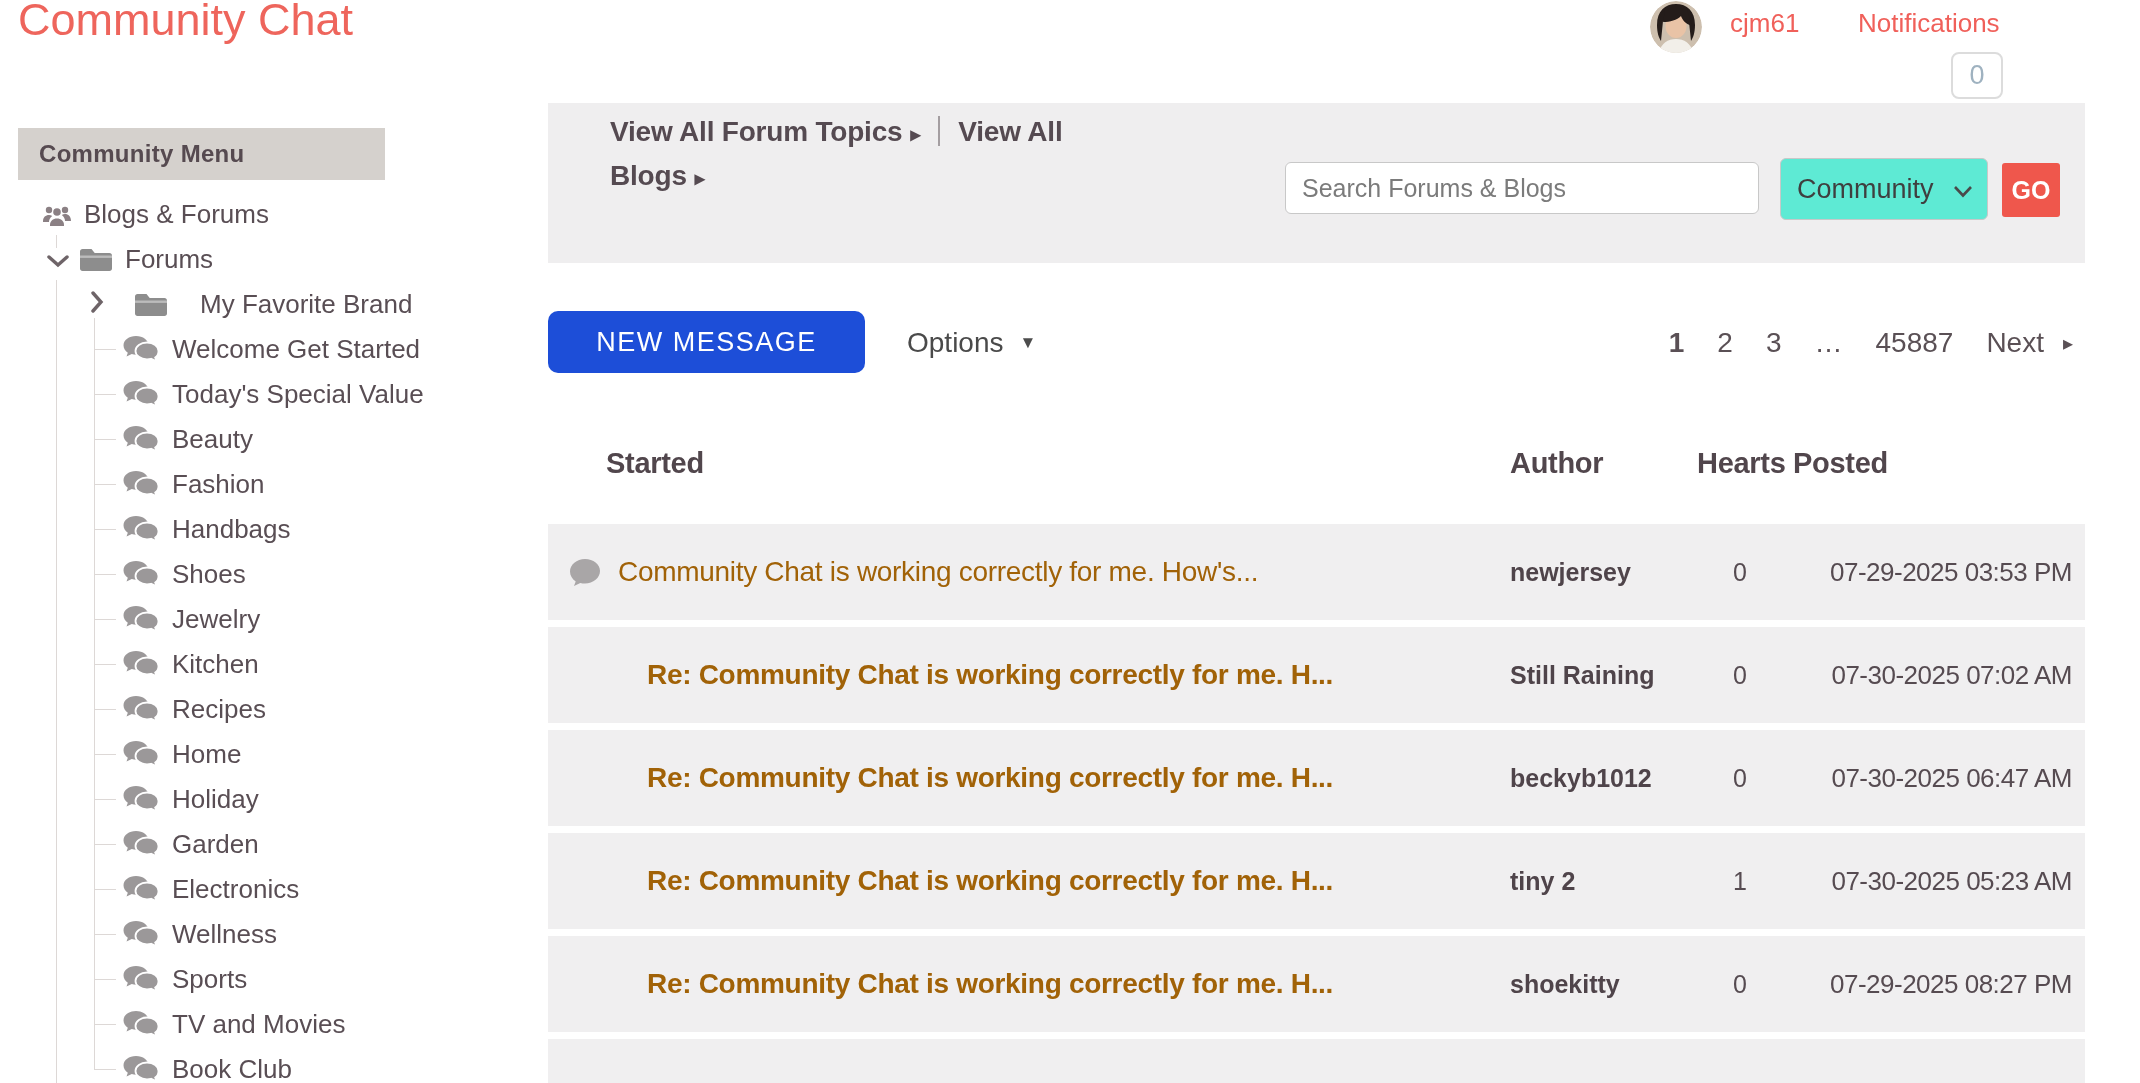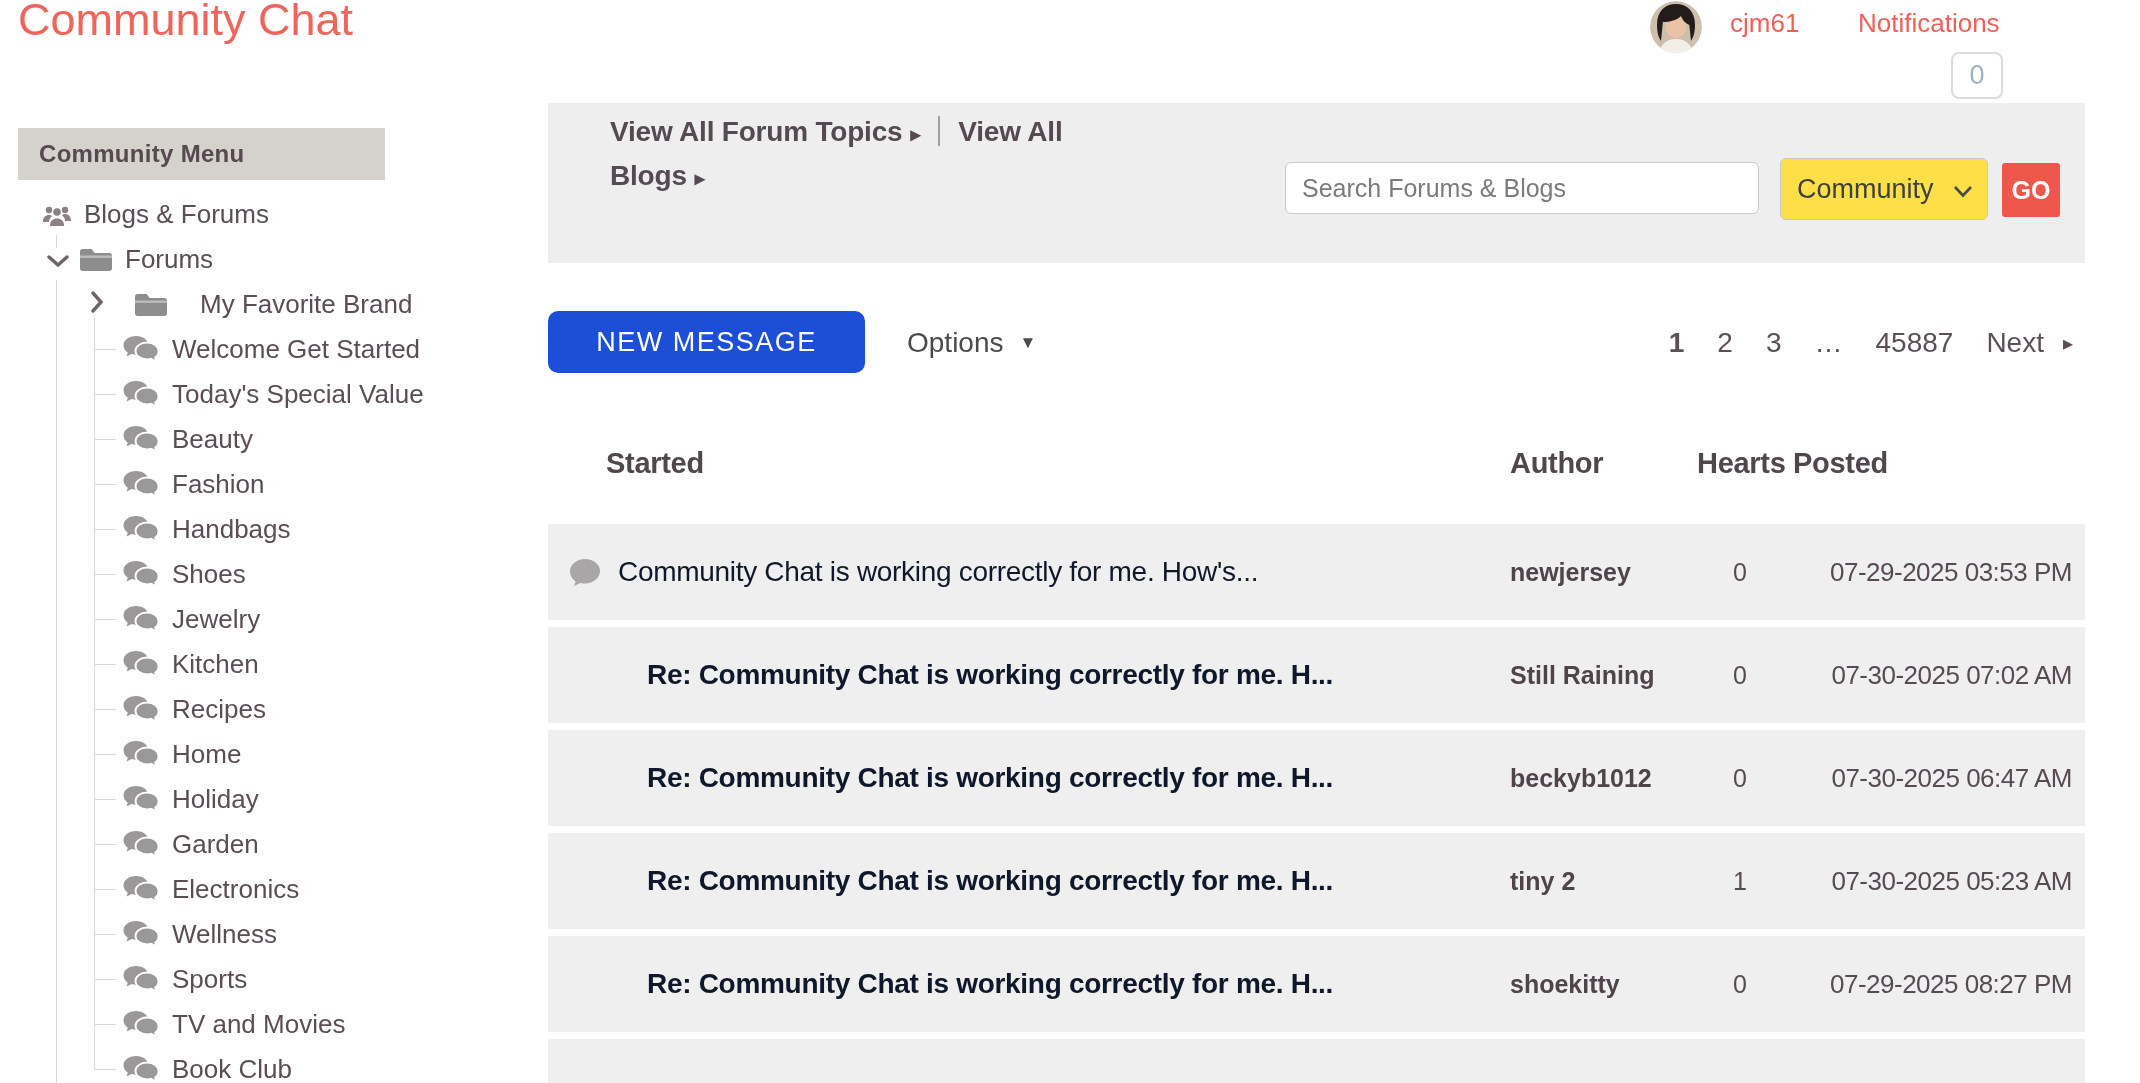--- a/index.html
+++ b/index.html
@@ -45,21 +45,21 @@
   .viewlinks { position:absolute; left:26px; top:8px; width:480px; font-size:28px;
     font-weight:bold; color:#554a51; line-height:42px; letter-spacing:-.2px;margin-left:36px; }
   .viewlinks .arr { font-size:20px; margin-left:8px; }
   .viewlinks .pipe { display:inline-block; width:0; height:30px;
     border-left:2px solid #a49ea1; margin:0 18px; vertical-align:-5px; }
   .search-input { position:absolute; left:737px; top:59px; width:474px; height:52px;
     border:1px solid #c8c8c8; border-radius:6px; padding:0 16px; font-size:25px;
     color:#0369a1; font-family:"Liberation Sans", sans-serif; }
   .search-input::placeholder { color:#7b7b7b; opacity:1; }
   .scope-select { position:absolute; left:1232px; top:55px; width:208px; height:62px;
-    background:#fde047; border:1px solid #c8c8c8; border-radius:6px; display:flex;
+    background:#5eead4; border:1px solid #c8c8c8; border-radius:6px; display:flex;
     align-items:center; justify-content:space-between; padding:0 14px 0 16px;
     font-size:27px; color:#3f3f3f; cursor:pointer; }
   .go-btn { position:absolute; left:1454px; top:60px; width:58px; height:54px;
     background:#ef574c; color:#fff; font-weight:bold; font-size:25px; border-radius:3px;
     display:flex; align-items:center; justify-content:center; cursor:pointer; }
 
   
   .new-message { position:absolute; left:548px; top:311px; width:317px; height:62px;
     background:#1d4ed8; color:#fff; font-weight:normal; font-size:27px;
     letter-spacing:1.5px; display:flex; align-items:center; justify-content:center;
@@ -78,21 +78,21 @@
   .thead { position:absolute; left:548px; top:447px; width:1537px; height:45px; }
   .thead span { position:absolute; top:0; font-size:29px; font-weight:bold;
     color:#51464c; letter-spacing:-.3px; }
   .th-subject { left:58px; } .th-author { left:962px; }
   .th-hearts { left:1149px; width:86px; text-align:center; } .th-posted { left:1245px; }
 
   .rows { position:absolute; left:548px; top:524px; width:1537px; }
   .trow { height:96px; margin-bottom:7px; background:#f0eff0; position:relative; }
   .trow .subject { position:absolute; left:20px; right:590px; top:50%;
     transform:translateY(-50%); display:flex; align-items:center; font-size:28px;
-    color:#0f172a; letter-spacing:-.3px; white-space:nowrap; overflow:hidden; }
+    color:#a16207; letter-spacing:-.3px; white-space:nowrap; overflow:hidden; }
   .trow .subject .ticon { flex:none; margin-right:16px; display:inline-flex; }
   .trow.reply .subj-text { font-weight:bold; margin-left:79px; }
   .trow .author { position:absolute; left:962px; top:50%; transform:translateY(-50%);
     font-size:25px; font-weight:bold; color:#4f444a; }
   .trow .hearts { position:absolute; left:1149px; width:86px; text-align:center;
     top:50%; transform:translateY(-50%); font-size:25px; color:#564b51; }
   .trow .posted { position:absolute; right:13px; top:50%; transform:translateY(-50%);
     font-size:26px; color:#564b51; letter-spacing:-.5px; }
   .trow.partial { height:60px; margin-bottom:0; }
 </style>

